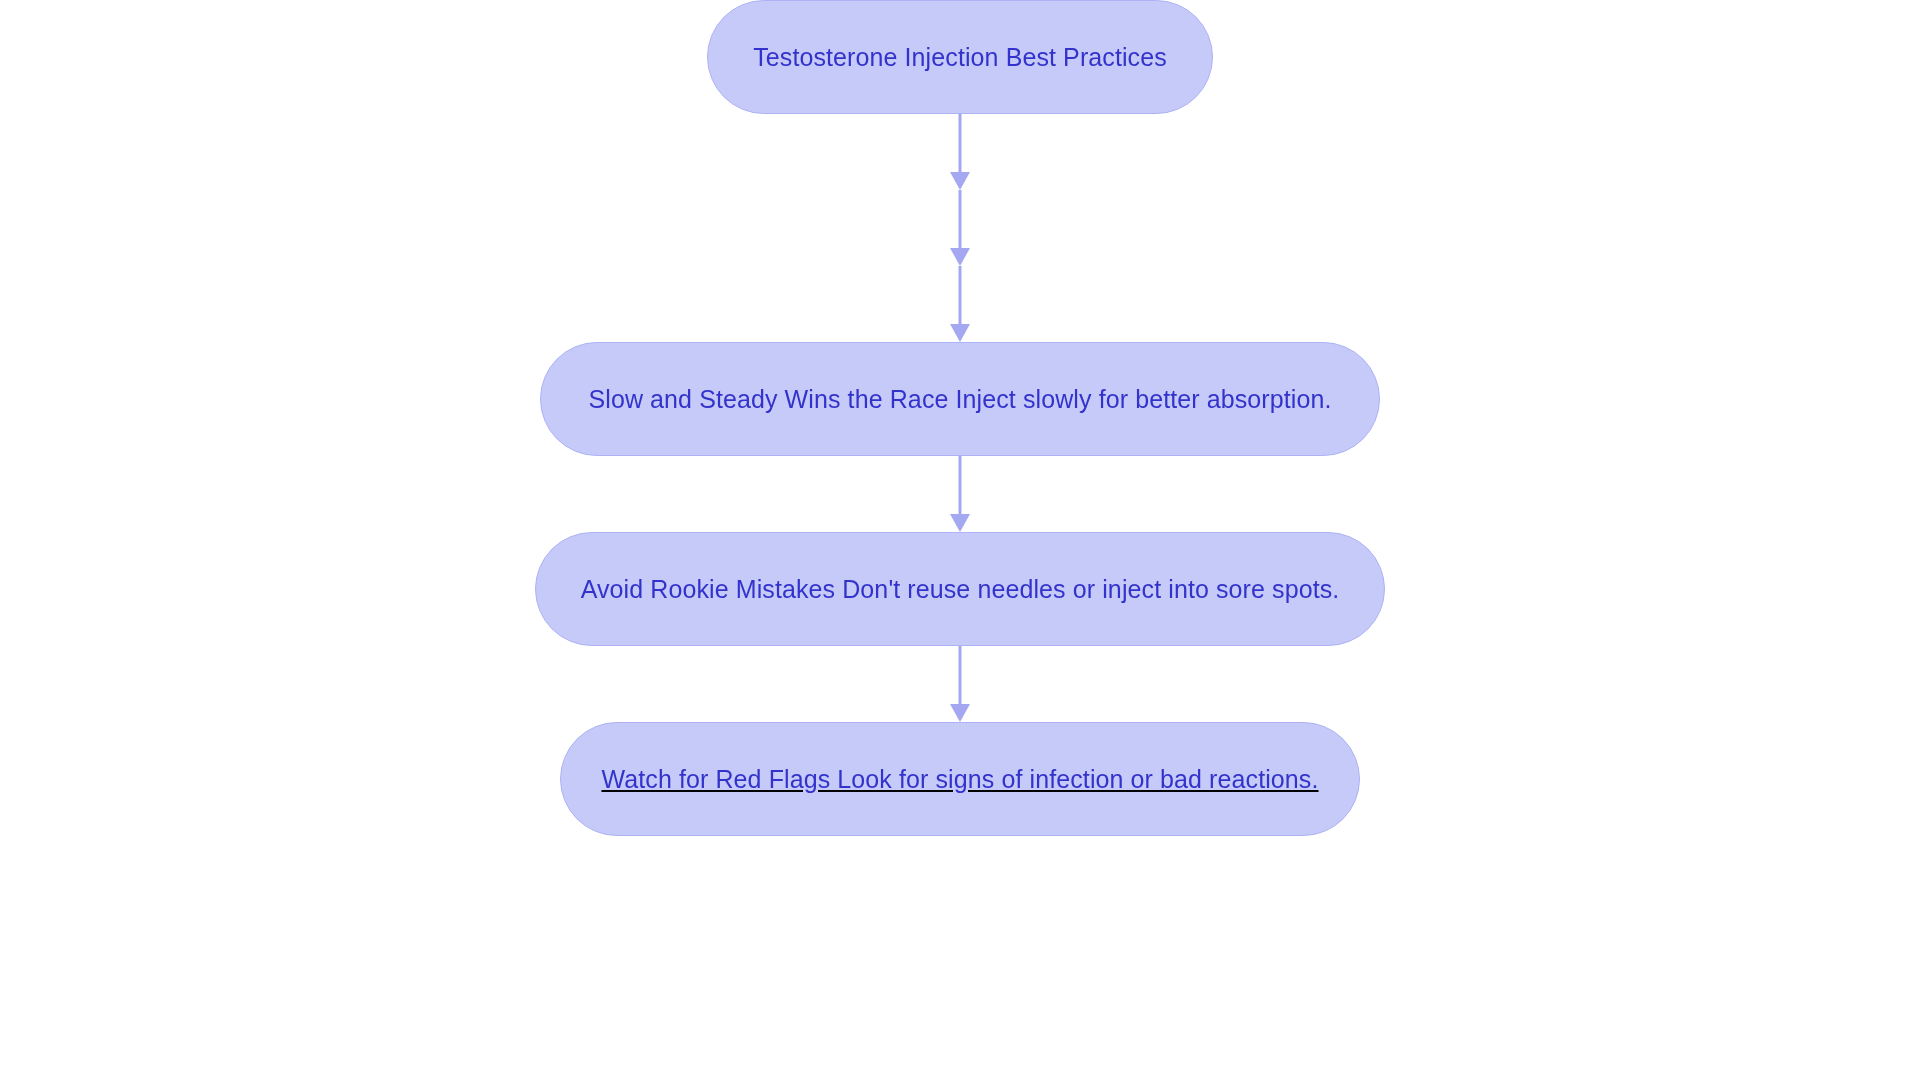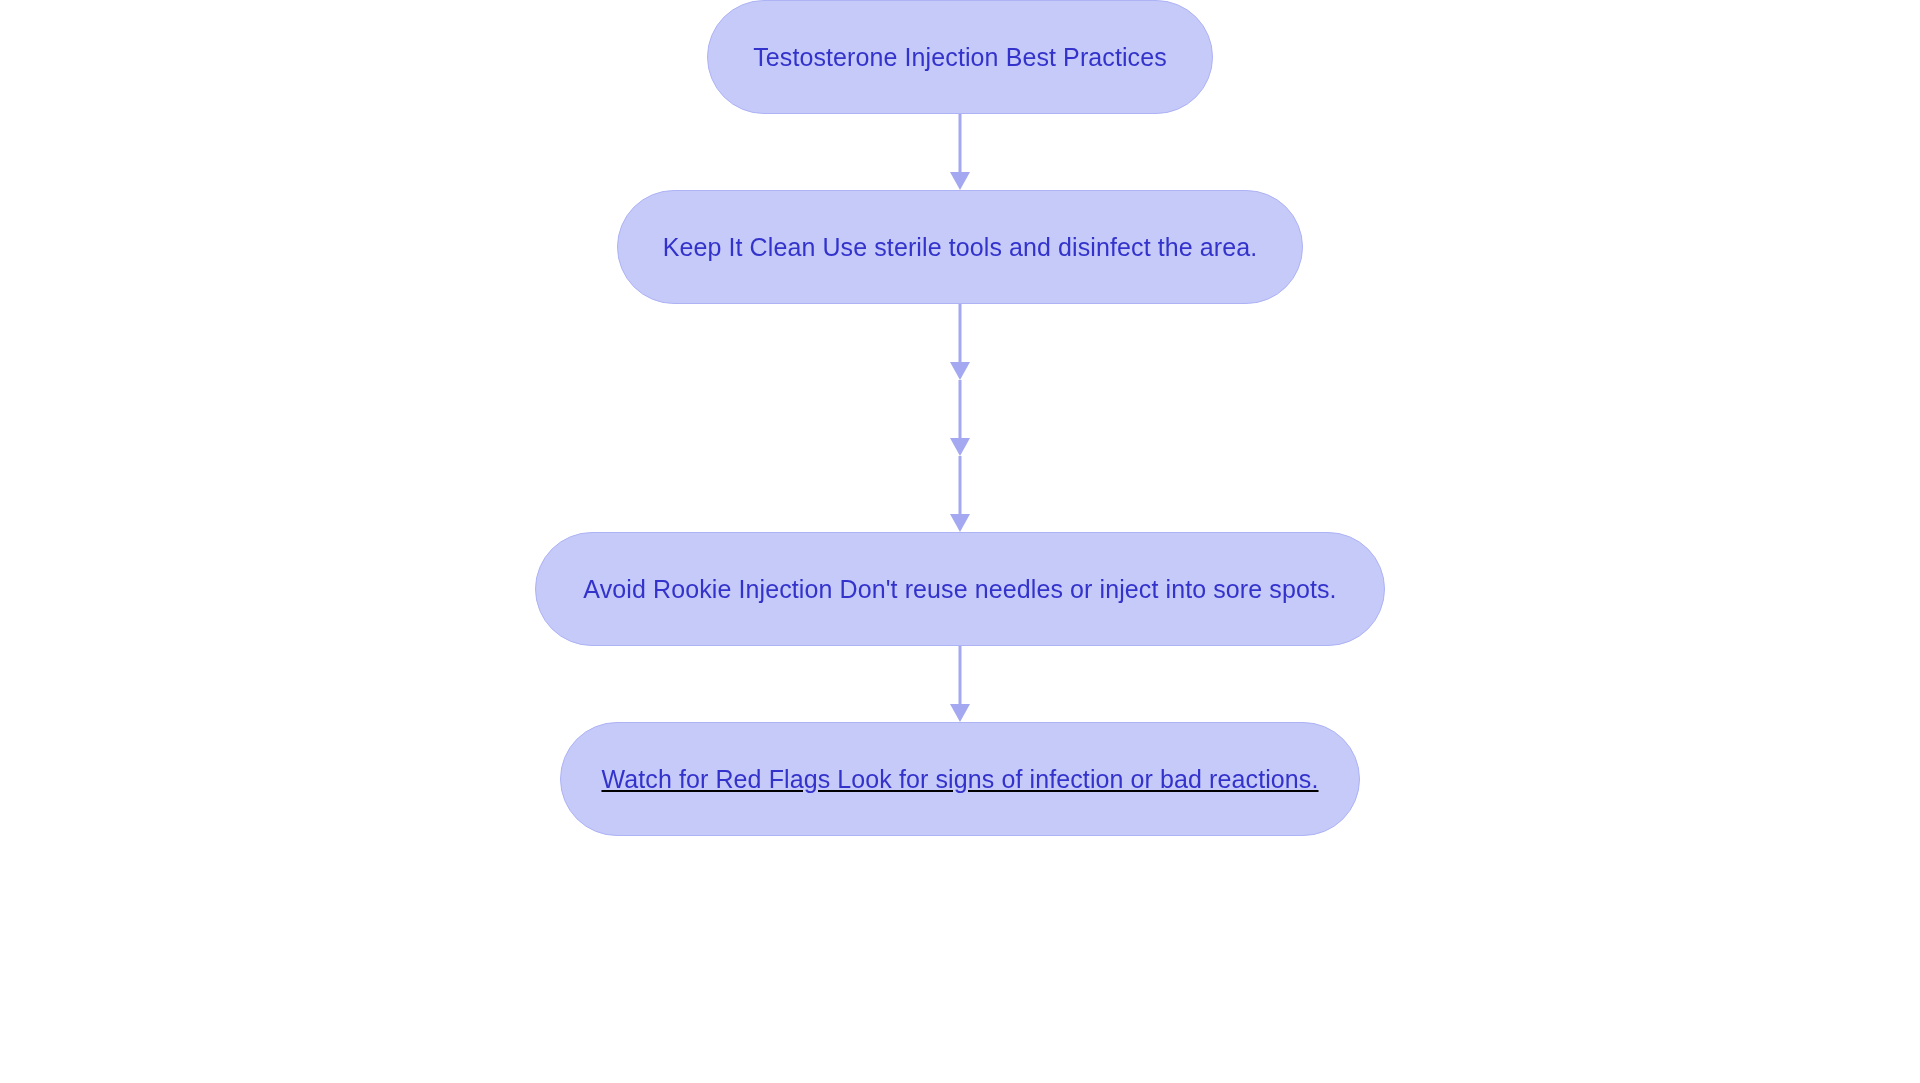--- a/index.html
+++ b/index.html
@@ -92,49 +92,49 @@
       <span class="node-label">Testosterone Injection Best Practices</span>
     </div>
 
     <div class="connector">
       <svg viewBox="0 0 24 76" xmlns="http://www.w3.org/2000/svg" aria-hidden="true">
         <line x1="12" y1="0" x2="12" y2="60" stroke="#a3a8f0" stroke-width="3"></line>
         <polygon points="2,58 22,58 12,76" fill="#a3a8f0"></polygon>
       </svg>
     </div>
 
-    <div class="node n2">
-      <span class="node-label">Keep It Clean Use sterile tools and disinfect the area.</span>
-    </div>
 
     <div class="connector">
       <svg viewBox="0 0 24 76" xmlns="http://www.w3.org/2000/svg" aria-hidden="true">
         <line x1="12" y1="0" x2="12" y2="60" stroke="#a3a8f0" stroke-width="3"></line>
         <polygon points="2,58 22,58 12,76" fill="#a3a8f0"></polygon>
       </svg>
     </div>
 
 
     <div class="connector">
       <svg viewBox="0 0 24 76" xmlns="http://www.w3.org/2000/svg" aria-hidden="true">
         <line x1="12" y1="0" x2="12" y2="60" stroke="#a3a8f0" stroke-width="3"></line>
         <polygon points="2,58 22,58 12,76" fill="#a3a8f0"></polygon>
       </svg>
     </div>
 
+    <div class="node n4">
+      <span class="node-label">Slow and Steady Wins the Race Inject slowly for better absorption.</span>
+    </div>
 
     <div class="connector">
       <svg viewBox="0 0 24 76" xmlns="http://www.w3.org/2000/svg" aria-hidden="true">
         <line x1="12" y1="0" x2="12" y2="60" stroke="#a3a8f0" stroke-width="3"></line>
         <polygon points="2,58 22,58 12,76" fill="#a3a8f0"></polygon>
       </svg>
     </div>
 
     <div class="node n5">
-      <span class="node-label">Avoid Rookie Injection Don't reuse needles or inject into sore spots.</span>
+      <span class="node-label">Avoid Rookie Mistakes Don't reuse needles or inject into sore spots.</span>
     </div>
 
     <div class="connector">
       <svg viewBox="0 0 24 76" xmlns="http://www.w3.org/2000/svg" aria-hidden="true">
         <line x1="12" y1="0" x2="12" y2="60" stroke="#a3a8f0" stroke-width="3"></line>
         <polygon points="2,58 22,58 12,76" fill="#a3a8f0"></polygon>
       </svg>
     </div>
 
     <div class="node n6">

